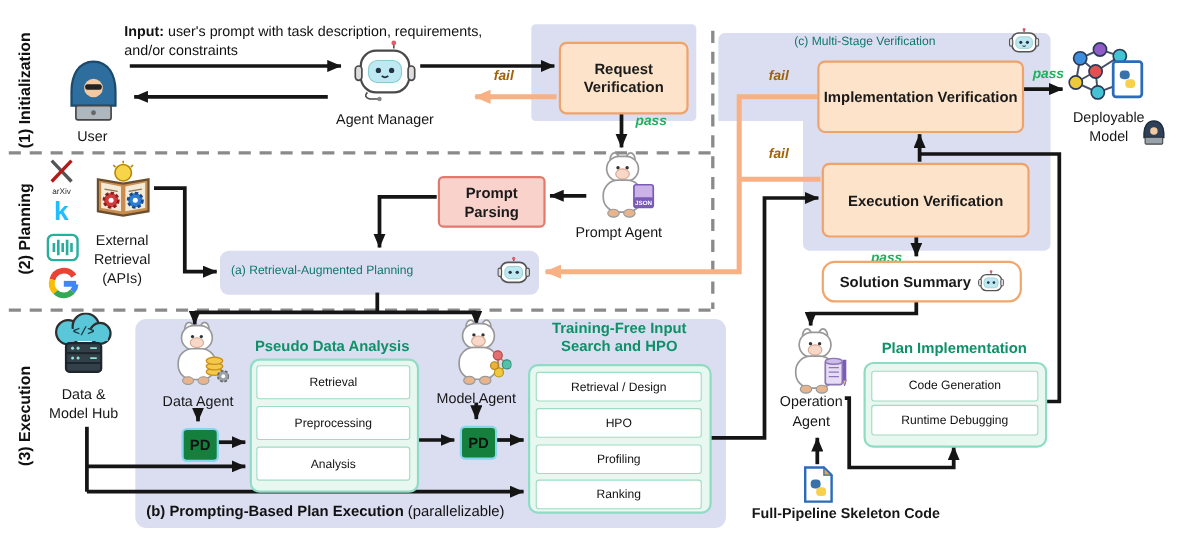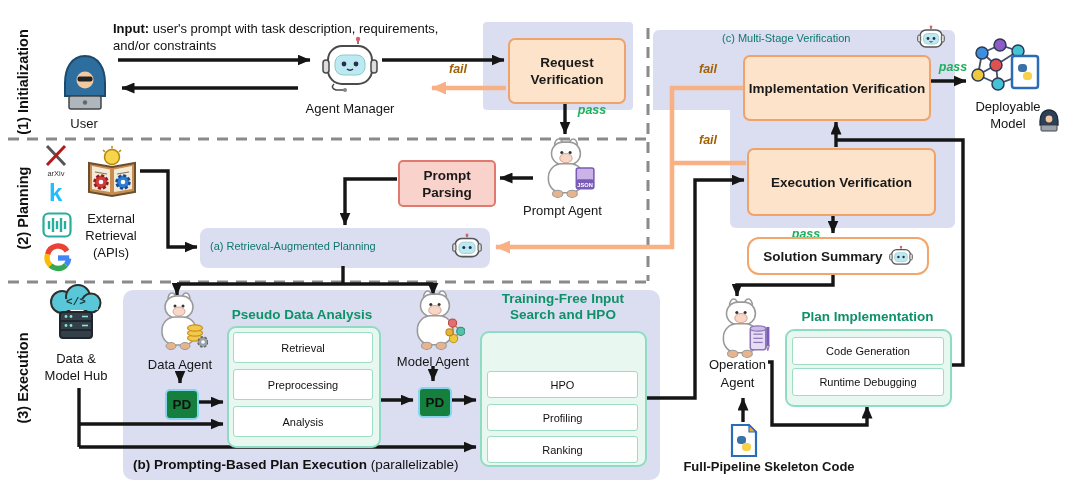--- a/index.html
+++ b/index.html
@@ -350,20 +350,21 @@
     <circle cx="41" cy="41" r="3.4" fill="#E8B23C" stroke="#b8861a" stroke-width="1"></circle>
   </svg>
   <div class="lbl z3" style="left:388px;top:353px;width:90px">Model Agent</div>
   <div class="pd z3" style="left:418px;top:387px;width:30px;height:27px">PD</div>
 
   <div class="gtitle z3" style="left:468px;top:291px;width:190px">
     <span>Training-Free Input</span><br>
     <span>Search and HPO</span>
   </div>
   <div class="ggroup z3" style="left:480px;top:331px;width:163px;height:132px"></div>
+  <div class="witem z4" style="left:487px;top:338px;width:149px;height:25px">Retrieval / Design</div>
   <div class="witem z4" style="left:487px;top:371px;width:149px;height:25px">HPO</div>
   <div class="witem z4" style="left:487px;top:404px;width:149px;height:25px">Profiling</div>
   <div class="witem z4" style="left:487px;top:436px;width:149px;height:25px">Ranking</div>
 
   <div class="cap z3" style="left:133px;top:457px">
     <b>(b) Prompting-Based Plan Execution</b><span> (parallelizable)</span>
   </div>
 
   <svg class="abs z3" style="left:712px;top:298px" width="60" height="62" viewBox="0 0 56 60">
     <ellipse cx="20" cy="7" rx="4" ry="6" fill="#fff" stroke="#999" stroke-width="1.5"></ellipse>

